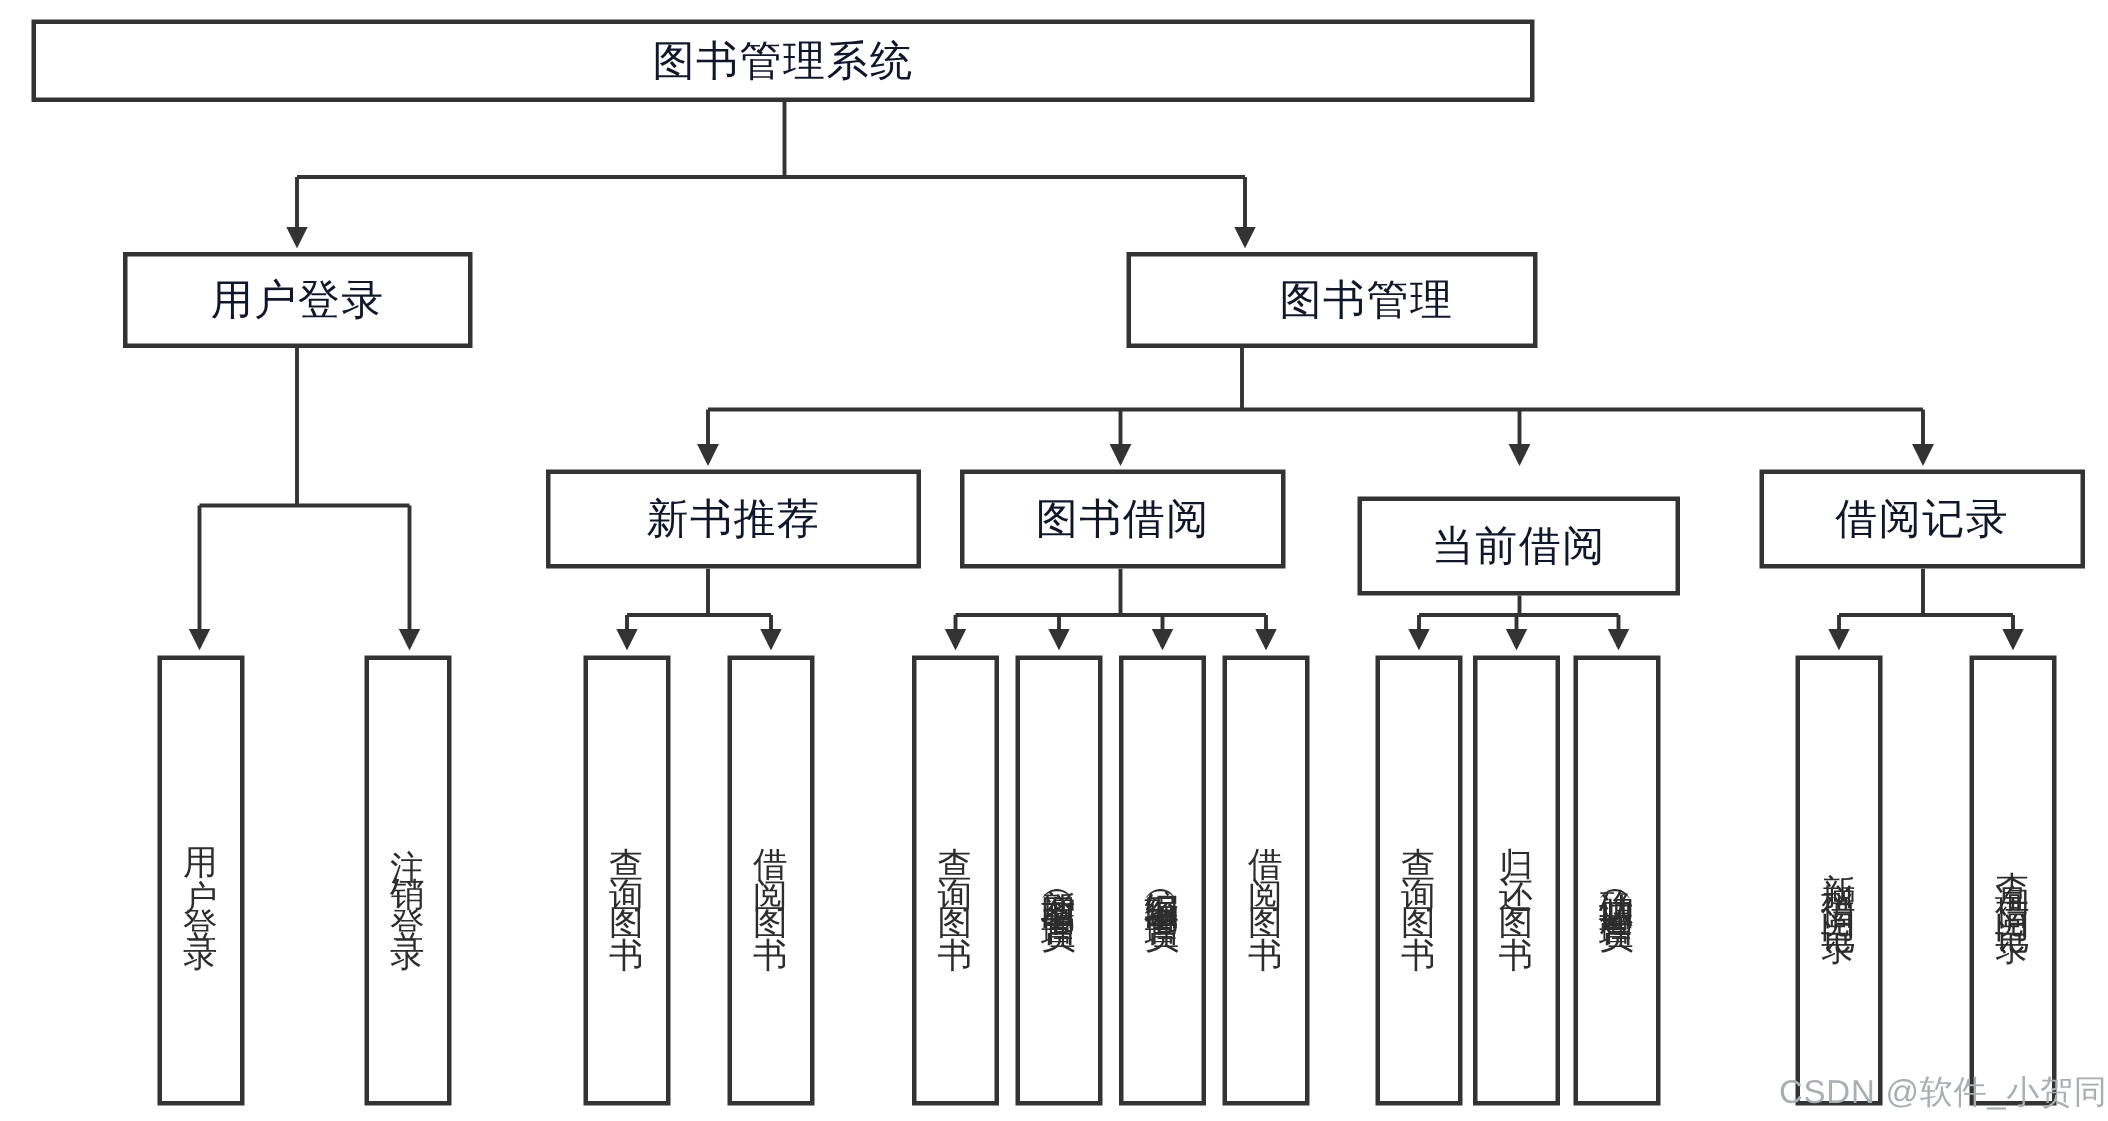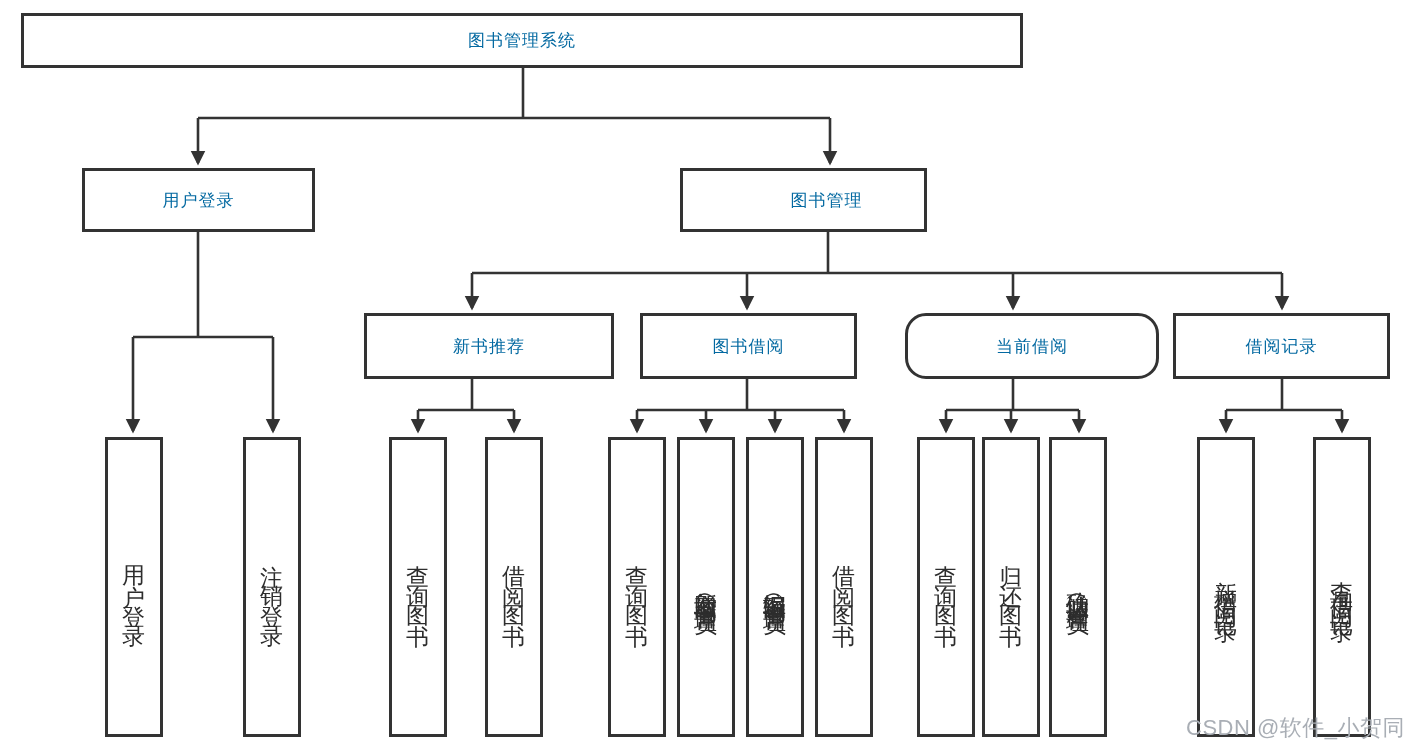--- a/index.html
+++ b/index.html
@@ -10,21 +10,21 @@
     font-family:"Liberation Sans","DejaVu Sans",sans-serif;
     overflow:hidden;
   }
   #wires{position:absolute;left:0;top:0;width:1405px;height:747px;}
   .hbox{
     position:absolute;
     box-sizing:border-box;
     border:3px solid #333333;
     background:#ffffff;
     display:flex;align-items:center;justify-content:center;
-    font-size:17px;color:#0369a1;
+    font-size:28px;color:#0f172a;
     letter-spacing:1px;
     white-space:nowrap;
   }
   .vbox{
     position:absolute;
     box-sizing:border-box;
     top:437px;height:300px;width:58px;
     border:3px solid #333333;
     background:#ffffff;
     writing-mode:vertical-rl;
@@ -98,25 +98,25 @@
       <path d="M1282,379 V410"></path>
       <path d="M1226,410 H1342"></path>
       <path d="M1226,410 V431" marker-end="url(#arw)"></path>
       <path d="M1342,410 V431" marker-end="url(#arw)"></path>
     </g>
   </svg>
 
   <div class="hbox" style="left:21px;top:13px;width:1002px;height:55px;">图书管理系统</div>
 
   <div class="hbox" style="left:82px;top:168px;width:233px;height:64px;">用户登录</div>
-  <div class="hbox" style="left:680px;top:168px;width:247px;height:64px;padding-left:46px;">图书管理</div>
+  <div class="hbox" style="left:751px;top:168px;width:274px;height:64px;padding-left:46px;">图书管理</div>
 
   <div class="hbox" style="left:364px;top:313px;width:250px;height:66px;">新书推荐</div>
   <div class="hbox" style="left:640px;top:313px;width:217px;height:66px;">图书借阅</div>
-  <div class="hbox" style="left:905px;top:313px;width:254px;height:66px;border-radius:21px;">当前借阅</div>
+  <div class="hbox" style="left:905px;top:331px;width:215px;height:66px;">当前借阅</div>
   <div class="hbox" style="left:1173px;top:313px;width:217px;height:66px;">借阅记录</div>
 
   <div class="vbox sp-wide" style="left:105px;">用户登录</div>
   <div class="vbox sp-wide" style="left:243px;">注销登录</div>
 
   <div class="vbox sp-wide" style="left:389px;">查询图书</div>
   <div class="vbox sp-wide" style="left:485px;">借阅图书</div>
 
   <div class="vbox sp-wide" style="left:608px;">查询图书</div>
   <div class="vbox sp-tight" style="left:677px;">新增图书（管理员）</div>

